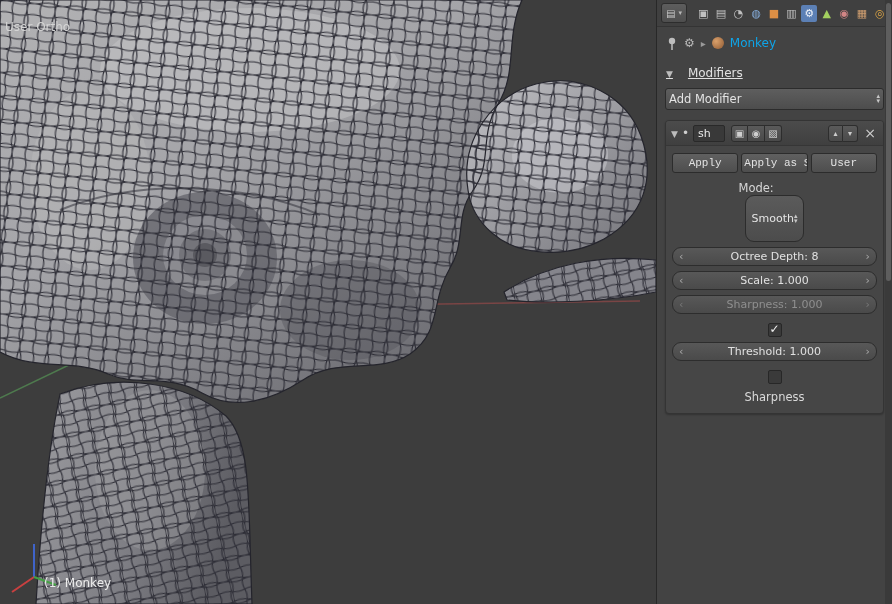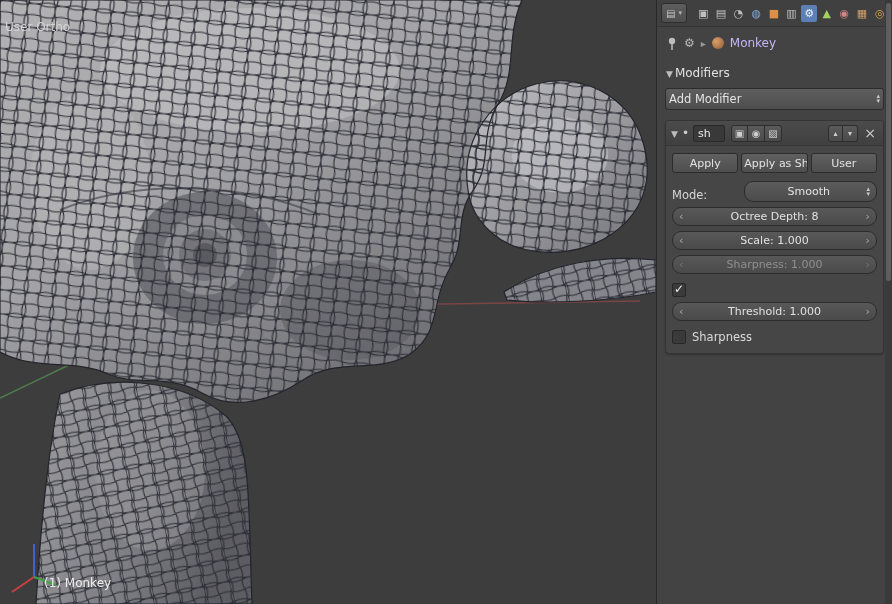--- a/index.html
+++ b/index.html
@@ -19,22 +19,22 @@
   .tab.c-world{color:#86aedd;}
   .tab.c-object{color:#dd8f45;}
   .tab.c-data{color:#a3d05f;}
   .tab.c-material{color:#d28585;}
   .tab.c-texture{color:#cf9e70;}
   .tab.c-physics{color:#e2a845;}
   .breadcrumb{display:flex;align-items:center;height:32px;padding:0 9px;gap:6px;}
   .crumb-icon{color:#b8b8b8;font-size:12px;line-height:12px;}
   .crumb-chevron::after{content:"▸";color:#9a9a9a;font-size:10px;}
   .monkey-dot{width:12px;height:12px;border-radius:50%;background:radial-gradient(circle at 35% 35%,#d9a06b,#8f5a33);}
-  .crumb-label{font-size:12px;color:#c4b5fd;}
-  .panel-title{display:flex;align-items:center;gap:2px;height:27px;padding:0 9px;font-size:12px;color:#e0e0e0;}
+  .crumb-label{font-size:12px;color:#0ea5e9;}
+  .panel-title{display:flex;align-items:center;gap:15px;height:27px;padding:0 9px;font-size:12px;color:#e0e0e0;text-decoration:underline;}
   .tri-down::before{content:"▼";font-size:9px;color:#bcbcbc;}
   .add-modifier{margin:2px 8px 10px 8px;height:20px;display:flex;align-items:center;background:linear-gradient(#5e5e5e,#4d4d4d);border:1px solid #2c2c2c;border-radius:3px;padding:0 3px;}
   .add-modifier .dd-text{flex:1;text-align:left;font-size:11.5px;color:#e4e4e4;}
   .updown{display:flex;flex-direction:column;align-items:center;justify-content:center;color:#c8c8c8;}
   .updown::before{content:"▴";font-size:7px;line-height:5px;}
   .updown::after{content:"▾";font-size:7px;line-height:5px;}
   .mod-box{margin:0 8px;border:1px solid #343434;border-radius:4px;background:#464646;overflow:hidden;box-shadow:0 1px 2px rgba(0,0,0,.25);}
   .mod-header{display:flex;align-items:center;gap:4px;height:24px;padding:0 5px;background:linear-gradient(#4b4b4b,#3f3f3f);border-bottom:1px solid #363636;}
   .mod-dot::before{content:"•";color:#cfcfcf;font-size:12px;}
   .name-field{min-width:22px;height:15px;line-height:15px;padding:0 4px;background:#393939;border:1px solid #292929;border-radius:2px;font-size:11px;color:#e8e8e8;}
@@ -47,24 +47,24 @@
   .mv-group{display:flex;}
   .mv-btn{width:15px;height:17px;line-height:16px;text-align:center;background:linear-gradient(#5a5a5a,#4a4a4a);border:1px solid #2d2d2d;font-size:8px;color:#cccccc;box-sizing:border-box;}
   .mv-btn:first-child{border-radius:3px 0 0 3px;}
   .mv-btn:last-child{border-radius:0 3px 3px 0;border-left:0;}
   .mv-up::before{content:"▴";}
   .mv-down::before{content:"▾";}
   .close-btn{width:16px;text-align:center;color:#cdcdcd;font-size:14px;line-height:14px;}
   .close-btn::before{content:"×";}
   .box-body{padding:7px 6px 9px 6px;}
   .btn-row{display:flex;gap:3px;}
-  .btn{flex:1;height:20px;line-height:19px;text-align:center;background:linear-gradient(#606060,#4e4e4e);border:1px solid #2c2c2c;border-radius:3px;font-size:11px;color:#e2e2e2;overflow:hidden;white-space:nowrap;padding:0 2px;box-sizing:border-box;}
-  .row{display:flex;align-items:flex-end;margin-top:8px;}
+  .btn{flex:1;height:20px;line-height:19px;text-align:center;background:linear-gradient(#606060,#4e4e4e);border:1px solid #2c2c2c;border-radius:3px;font-size:11px;color:#e2e2e2;overflow:hidden;white-space:nowrap;padding:0 2px;box-sizing:border-box;font-family:Liberation Mono, monospace;}
+  .row{display:flex;align-items:center;margin-top:8px;flex-direction:column;}
   .field-label{width:72px;font-size:11.5px;color:#d6d6d6;}
-  .dropdown{flex:1;height:19px;display:flex;align-items:center;background:linear-gradient(#5b5b5b,#4c4c4c);border:1px solid #2c2c2c;border-radius:9px;padding:0 6px;}
+  .dropdown{flex:1;height:19px;display:flex;align-items:center;background:linear-gradient(#5b5b5b,#4c4c4c);border:1px solid #2c2c2c;border-radius:9px;padding:16px 6px;}
   .dropdown .dd-text{flex:1;text-align:center;font-size:11px;color:#e4e4e4;}
   .numfield{height:17px;margin-top:5px;display:flex;align-items:center;justify-content:space-between;background:linear-gradient(#585858,#4a4a4a);border:1px solid #2d2d2d;border-radius:9px;padding:0 6px;}
   .numfield:first-of-type{margin-top:9px;}
   .num-label{flex:1;text-align:center;font-size:11px;color:#e0e0e0;}
   .arrow-l::before{content:"‹";color:#a8a8a8;font-size:11px;line-height:11px;}
   .arrow-r::before{content:"›";color:#a8a8a8;font-size:11px;line-height:11px;}
   .numfield.disabled .num-label{color:#8f8f8f;}
   .numfield.disabled .arrow-l::before,.numfield.disabled .arrow-r::before{color:#787878;}
   .check-row{gap:6px;margin-top:9px;}
   .checkbox{width:14px;height:14px;background:#3a3a3a;border:1px solid #272727;border-radius:2px;box-sizing:border-box;position:relative;flex:none;}

